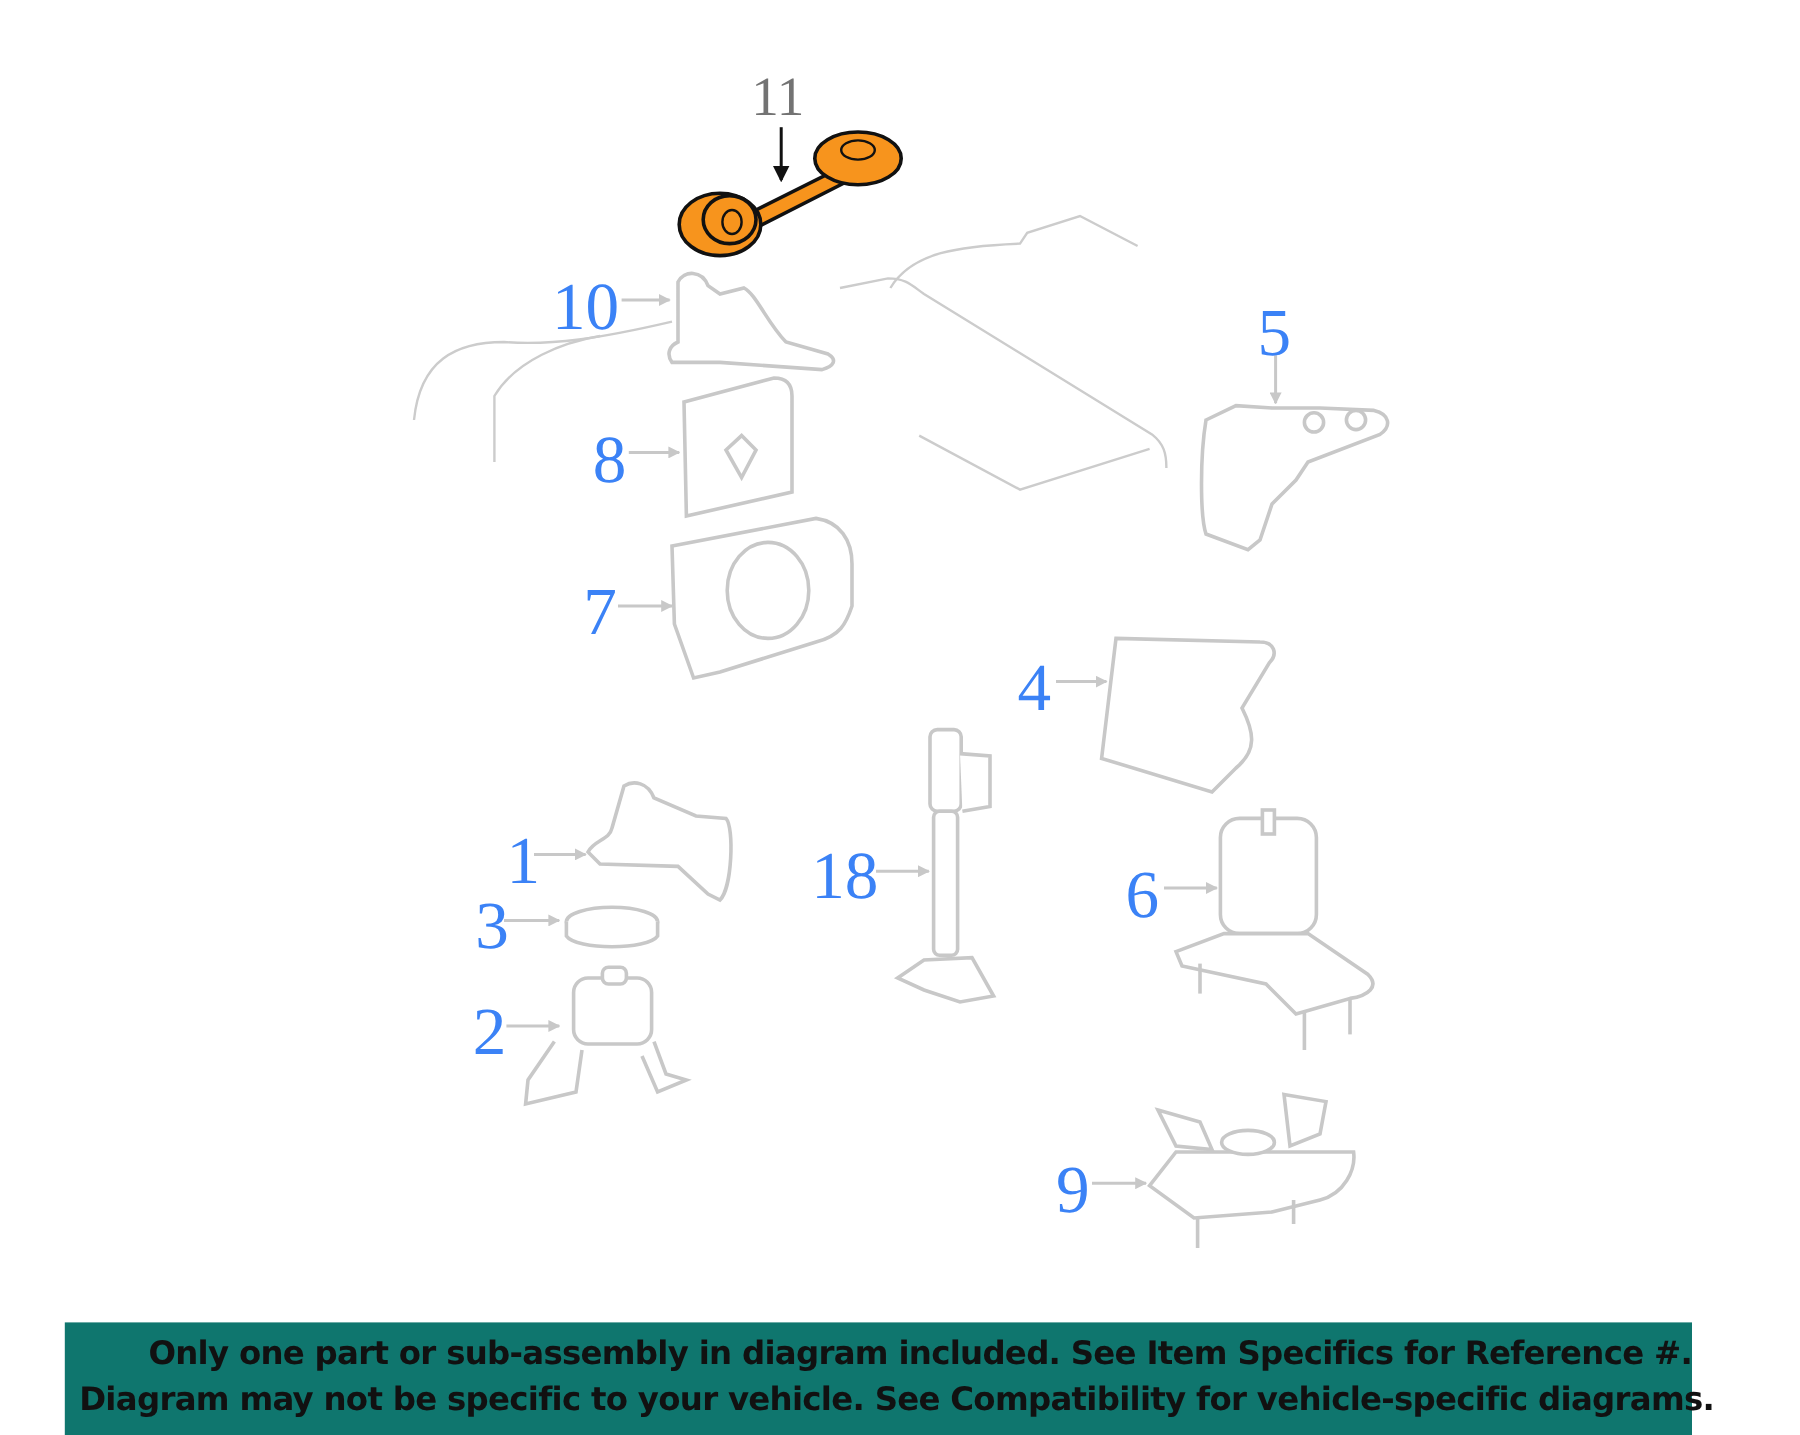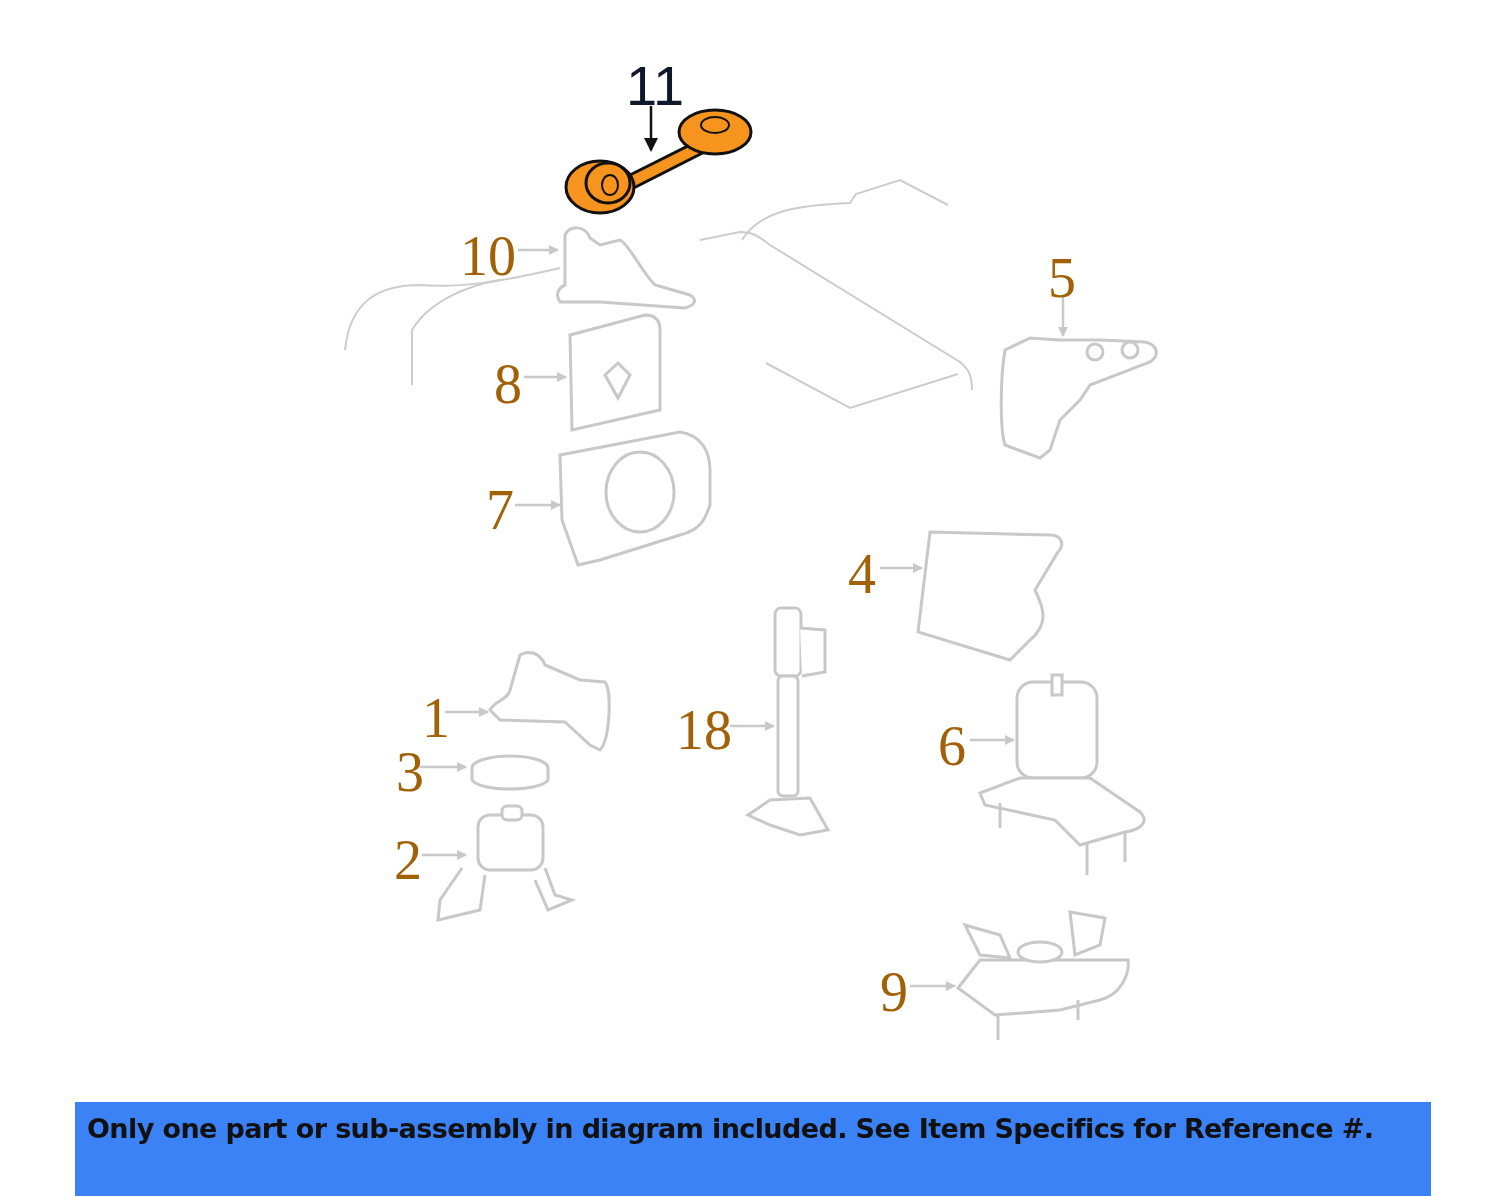--- a/index.html
+++ b/index.html
@@ -1,20 +1,20 @@
 <!DOCTYPE html>
 <html><head>
   <meta charset="utf-8">
   <style>
     html, body { margin: 0; padding: 0; background: #ffffff; }
     body { width: 1500px; height: 1196px; position: relative; overflow: hidden; font-family: "Liberation Serif", serif; }
     #diagram { position: absolute; left: 0; top: 0; width: 1500px; height: 1100px; }
-    .callout { position: absolute; font-family: "Liberation Serif", "DejaVu Serif", serif; font-size: 56px; color: #a16207; line-height: 1; }
-    .callout.hl { color: #0f172a; font-family: Liberation Sans, sans-serif; font-size: 56px; }
-    #banner { position: absolute; left: 75px; top: 1102px; width: 1356px; height: 94px; background: #3b82f6; box-sizing: border-box; padding: 8px 0 0 12px; }
+    .callout { position: absolute; font-family: "Liberation Serif", "DejaVu Serif", serif; font-size: 56px; color: #3b82f6; line-height: 1; }
+    .callout.hl { color: #737373; font-family: Liberation Serif, serif; font-size: 46px; }
+    #banner { position: absolute; left: 54px; top: 1102px; width: 1356px; height: 94px; background: #0f766e; box-sizing: border-box; padding: 8px 0 0 12px; text-align: right; }
     #banner .line { font-family: "DejaVu Sans", "Liberation Sans", sans-serif; font-weight: bold; font-size: 27px; color: #111111; line-height: 38px; white-space: nowrap; letter-spacing: -0.6px; }
   </style>
 </head>
 <body>
 
 <svg id="diagram" viewBox="0 0 1500 1100" xmlns="http://www.w3.org/2000/svg">
   <defs>
     <marker id="arrG" markerWidth="10" markerHeight="10" refX="9" refY="5" orient="auto" markerUnits="userSpaceOnUse">
       <path d="M0,0 L10,5 L0,10 z" fill="#c8c8c8"></path>
     </marker>
@@ -128,13 +128,14 @@
 <div class="callout" style="left:848px;top:546px;">4</div>
 <div class="callout" style="left:422px;top:690px;">1</div>
 <div class="callout" style="left:676px;top:702px;">18</div>
 <div class="callout" style="left:938px;top:718px;">6</div>
 <div class="callout" style="left:396px;top:744px;">3</div>
 <div class="callout" style="left:394px;top:832px;">2</div>
 <div class="callout" style="left:880px;top:964px;">9</div>
 
 <div id="banner">
   <div class="line">Only one part or sub-assembly in diagram included. See Item Specifics for Reference #.</div>
+  <div class="line">Diagram may not be specific to your vehicle. See Compatibility for vehicle-specific diagrams.</div>
 </div>
 
 </body></html>

